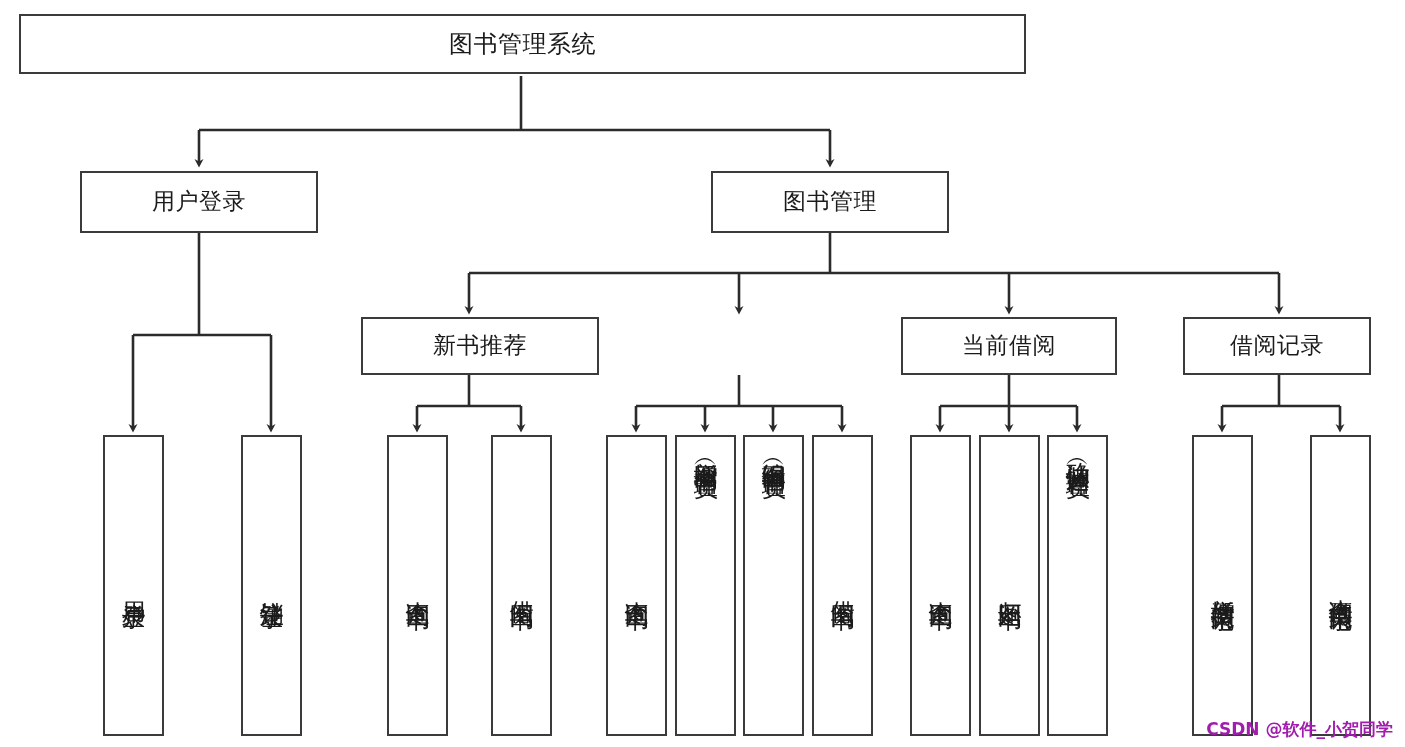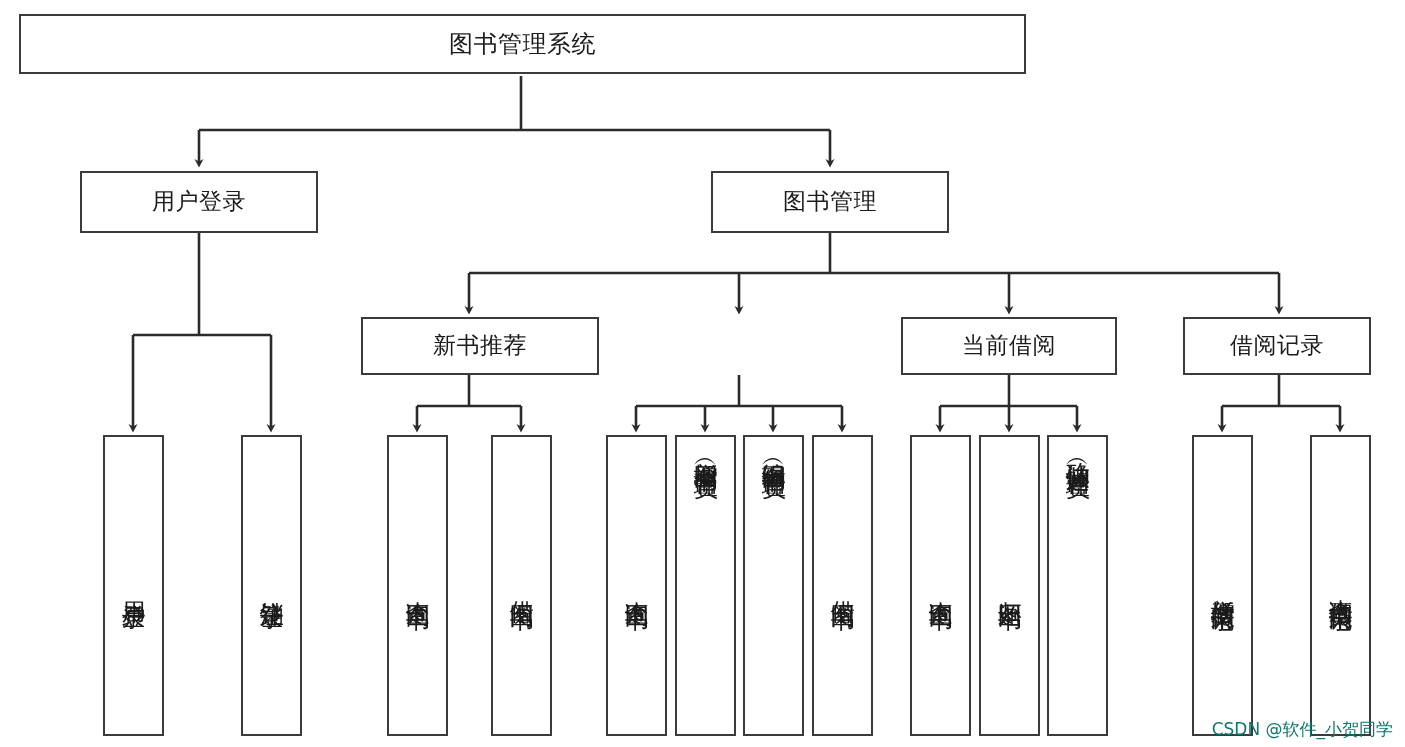--- a/index.html
+++ b/index.html
@@ -68,24 +68,25 @@
   }
   .node.vert.centered {
     align-items: center;
     padding-top: 0;
   }
   #watermark {
     position: absolute;
     right: 12px;
     bottom: 6px;
     font-size: 17px;
-    color: #0f766e;
+    color: #a21caf;
     z-index: 5;
     white-space: nowrap;
     user-select: none;
+    font-weight: bold;
   }
 </style>
 </head>
 <body>
 
 <div id="diagram-root">
 
   <svg id="edge-layer" viewBox="0 0 1405 747" width="1405" height="747" aria-hidden="true">
     <defs>
       <marker id="arrow" markerWidth="10" markerHeight="10" refX="4.6" refY="5" orient="auto" markerUnits="userSpaceOnUse">

